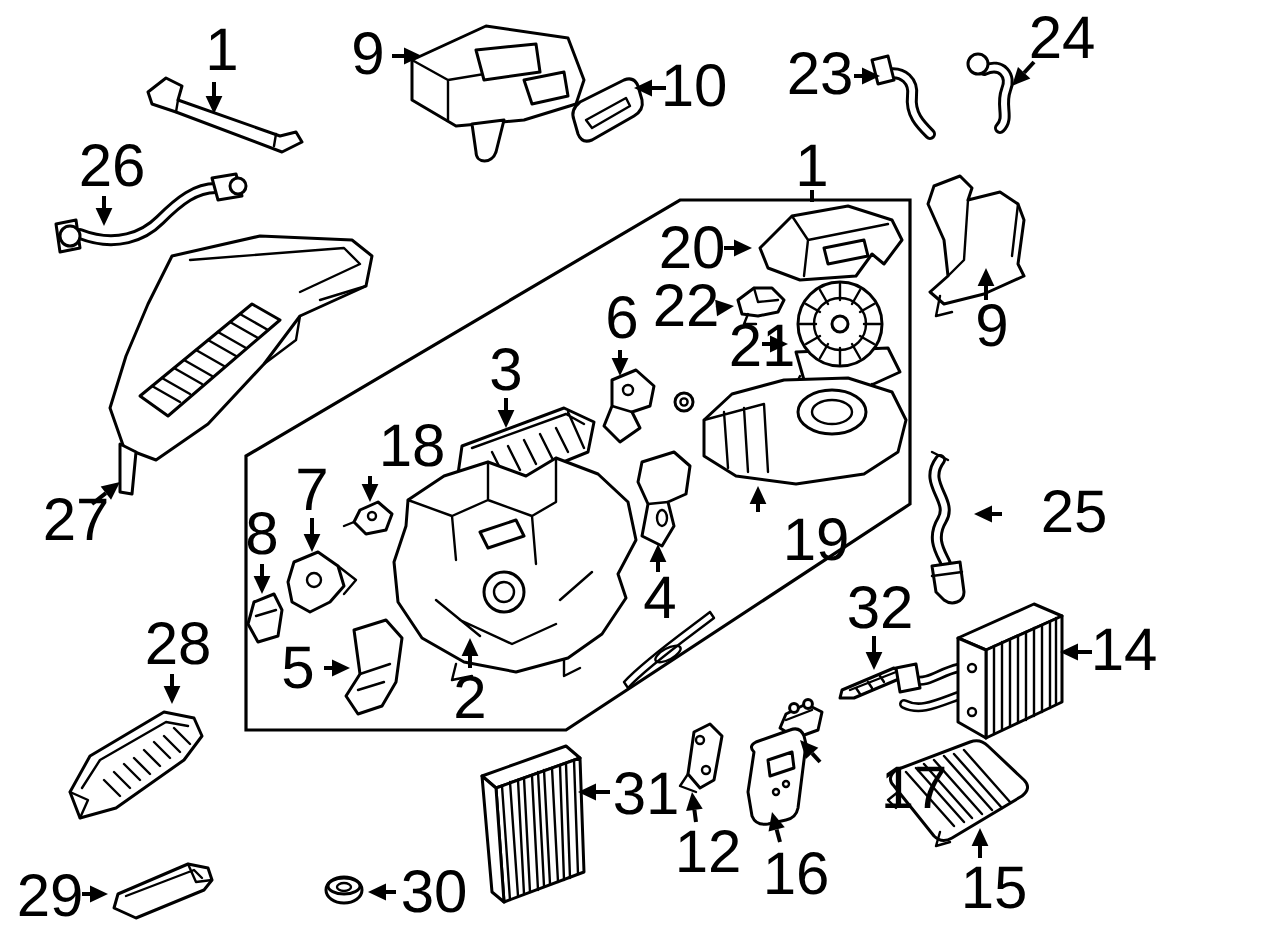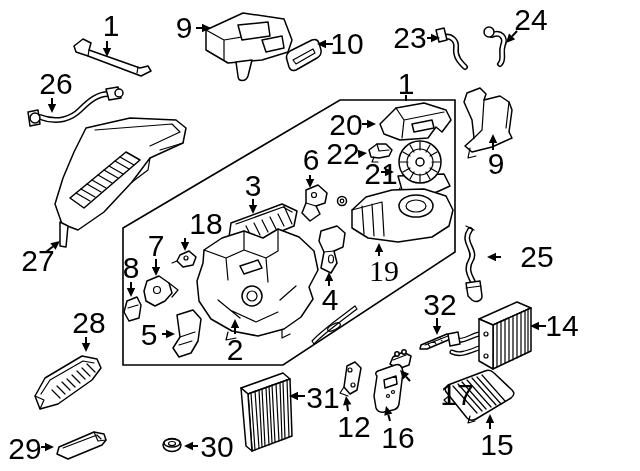--- a/index.html
+++ b/index.html
@@ -323,21 +323,21 @@
       <div class="callout" style="left: 184px; top: 28px;">9</div>
       <div class="callout" style="left: 347px; top: 44px;">10</div>
       <div class="callout" style="left: 496px; top: 164px;">9</div>
       <div class="callout" style="left: 354px; top: 427px; text-align: center;">12</div>
       <div class="callout" style="left: 111px; top: 26px;">1</div>
       <div class="callout" style="left: 562px; top: 326px;">14</div>
       <div class="callout" style="left: 497px; top: 445px;">15</div>
       <div class="callout" style="left: 398px; top: 438px;">16</div>
       <div class="callout" style="left: 423px; top: 395px; margin-left: 34px;">17</div>
       <div class="callout" style="left: 206px; top: 224px;">18</div>
-      <div class="callout" style="left: 384px; top: 271px; font-family: Liberation Serif, serif;">19</div>
+      <div class="callout" style="left: 408px; top: 271px;">19</div>
       <div class="callout" style="left: 346px; top: 125px;">20</div>
       <div class="callout" style="left: 365px; top: 174px; margin-left: 16px;">21</div>
       <div class="callout" style="left: 343px; top: 154px;">22</div>
       <div class="callout" style="left: 410px; top: 38px;">23</div>
       <div class="callout" style="left: 531px; top: 20px;">24</div>
       <div class="callout" style="left: 518px; top: 257px; margin-left: 19px;">25</div>
       <div class="callout" style="left: 56px; top: 84px;">26</div>
       <div class="callout" style="left: 38px; top: 261px;">27</div>
       <div class="callout" style="left: 89px; top: 323px;">28</div>
       <div class="callout" style="left: 25px; top: 449px;">29</div>

